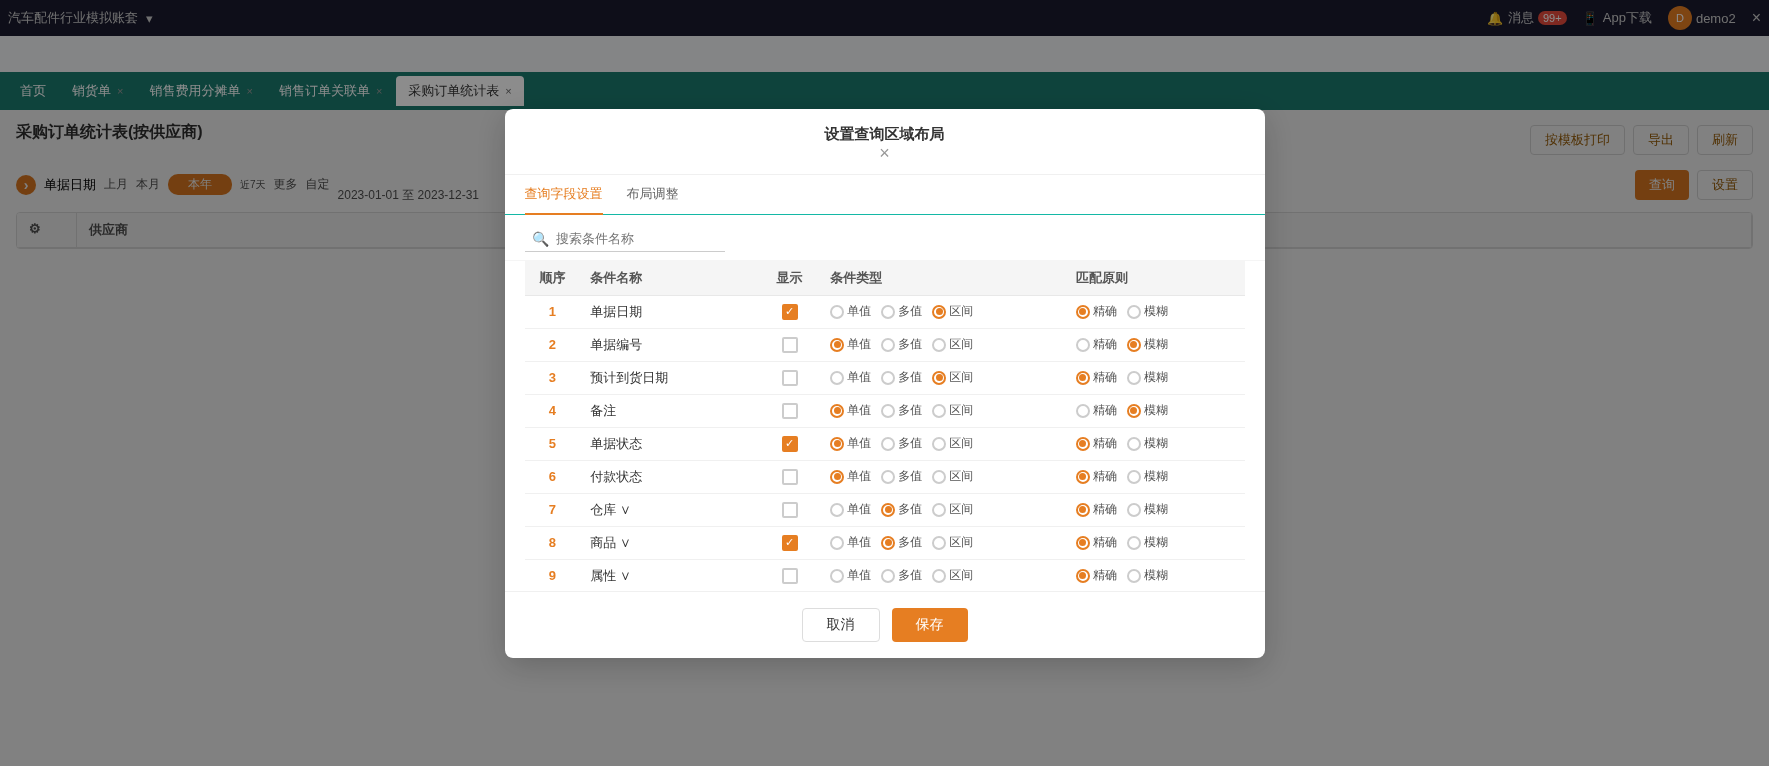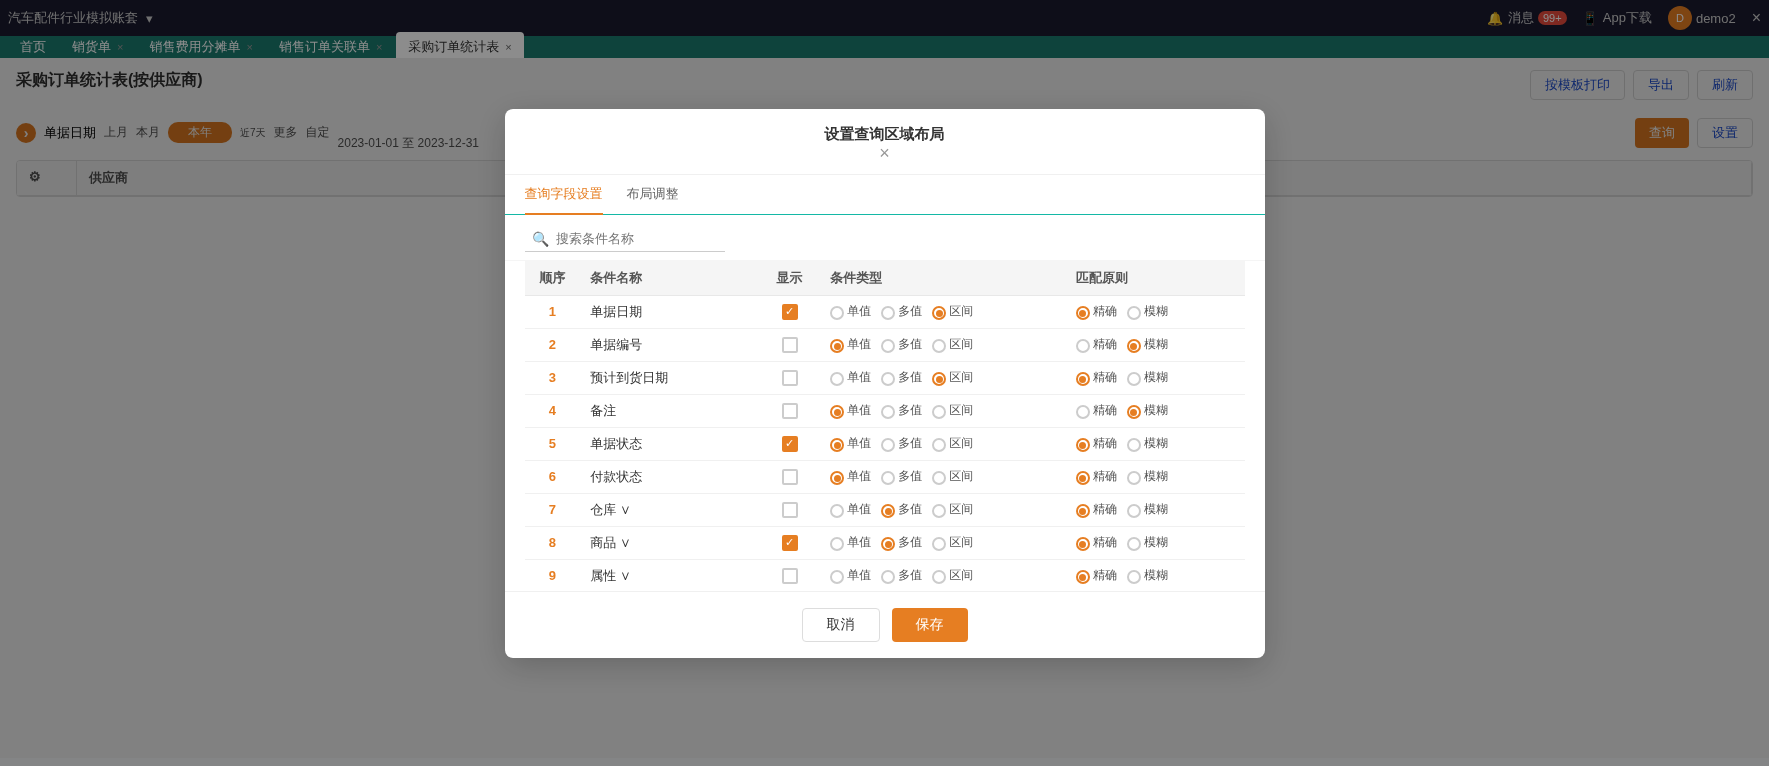--- a/index.html
+++ b/index.html
@@ -15,26 +15,27 @@
       padding: 0 8px;
       color: #ccc;
     }
     .top-bar-left { display: flex; align-items: center; gap: 8px; font-size: 13px; }
     .top-bar-right { display: flex; align-items: center; gap: 16px; font-size: 13px; color: #ccc; }
     .top-bar-right .badge { background: #e74c3c; color: #fff; border-radius: 8px; padding: 1px 5px; font-size: 11px; }
     .close-btn-top { color: #ccc; cursor: pointer; font-size: 16px; }
 
     
     .tab-bar {
-      height: 22px;
+      height: 38px;
       background: #1a7a6e;
       display: flex;
       align-items: center;
       padding: 0 8px;
       gap: 2px;
+      margin-top: 36px;
     }
     .tab-item {
       height: 30px;
       padding: 0 12px;
       border-radius: 4px 4px 0 0;
       display: flex;
       align-items: center;
       gap: 6px;
       cursor: pointer;
       color: #fff;
@@ -51,21 +52,21 @@
     
     .page-content {
       background: #fff;
       padding: 12px 16px;
       min-height: 700px;
       position: relative;
       filter: brightness(0.92);
     }
     .page-title { font-size: 16px; font-weight: bold; color: #333; margin-bottom: 12px; }
     .btn-orange { background: #e67e22; color: #fff; border: none; border-radius: 4px; padding: 5px 14px; cursor: pointer; font-size: 13px; }
-    .btn-white { background: #fff; color: #1d4ed8; border: 1px solid #ddd; border-radius: 4px; padding: 5px 14px; cursor: pointer; font-size: 13px; }
+    .btn-white { background: #fff; color: #a16207; border: 1px solid #ddd; border-radius: 4px; padding: 5px 14px; cursor: pointer; font-size: 13px; }
 
     
     .table-wrapper { border: 1px solid #e0e0e0; border-radius: 4px; overflow: hidden; }
     .table-header { display: grid; grid-template-columns: 60px 1fr 1fr; background: #fafafa; border-bottom: 1px solid #e0e0e0; }
     .th { padding: 8px 12px; font-weight: bold; color: #555; font-size: 13px; border-right: 1px solid #e0e0e0; }
 
     
     .overlay {
       position: fixed;
       top: 0; left: 0; right: 0; bottom: 0;
@@ -149,21 +150,21 @@
       padding: 7px 10px;
       border-bottom: 1px solid #f0f0f0;
       font-size: 13px;
       color: #333;
       vertical-align: middle;
     }
     .table-scroll { overflow-y: auto; max-height: 330px; padding: 0 20px; }
 
     
     .radio-group { display: flex; align-items: center; gap: 10px; }
-    .radio-item { display: flex; align-items: flex-end; gap: 3px; cursor: pointer; font-size: 12px; color: #555; }
+    .radio-item { display: flex; align-items: center; gap: 3px; cursor: pointer; font-size: 12px; color: #555; }
     .radio-circle {
       width: 14px; height: 14px; border-radius: 50%;
       border: 2px solid #ccc;
       display: flex; align-items: center; justify-content: center;
     }
     .radio-circle.checked { border-color: #e67e22; }
     .radio-circle.checked::after {
       content: '';
       width: 7px; height: 7px;
       background: #e67e22;
@@ -202,21 +203,21 @@
       background: #e67e22;
       border-radius: 4px;
       cursor: pointer;
       font-size: 14px;
       color: #fff;
       font-weight: 500;
     }
 
     
     .page-header-row {
-      display: flex; align-items: flex-start; justify-content: space-between;
+      display: flex; align-items: flex-end; justify-content: space-between;
       margin-bottom: 10px;
     }
     .page-actions { display: flex; gap: 8px; align-items: center; }
     .filter-row { display: flex; align-items: center; gap: 8px; margin-bottom: 8px; font-size: 13px; }
     .filter-tag {
       background: #e67e22; color: #fff; border-radius: 10px;
       padding: 2px 20px; font-size: 12px;
     }
     .filter-date { color: #555; font-size: 12px; margin-top: 22px; }
     .collapse-btn { background: #e67e22; border: none; color: #fff; width: 20px; height: 20px; border-radius: 50%; cursor: pointer; font-size: 14px; font-weight: bold; display: flex; align-items: center; justify-content: center; }

